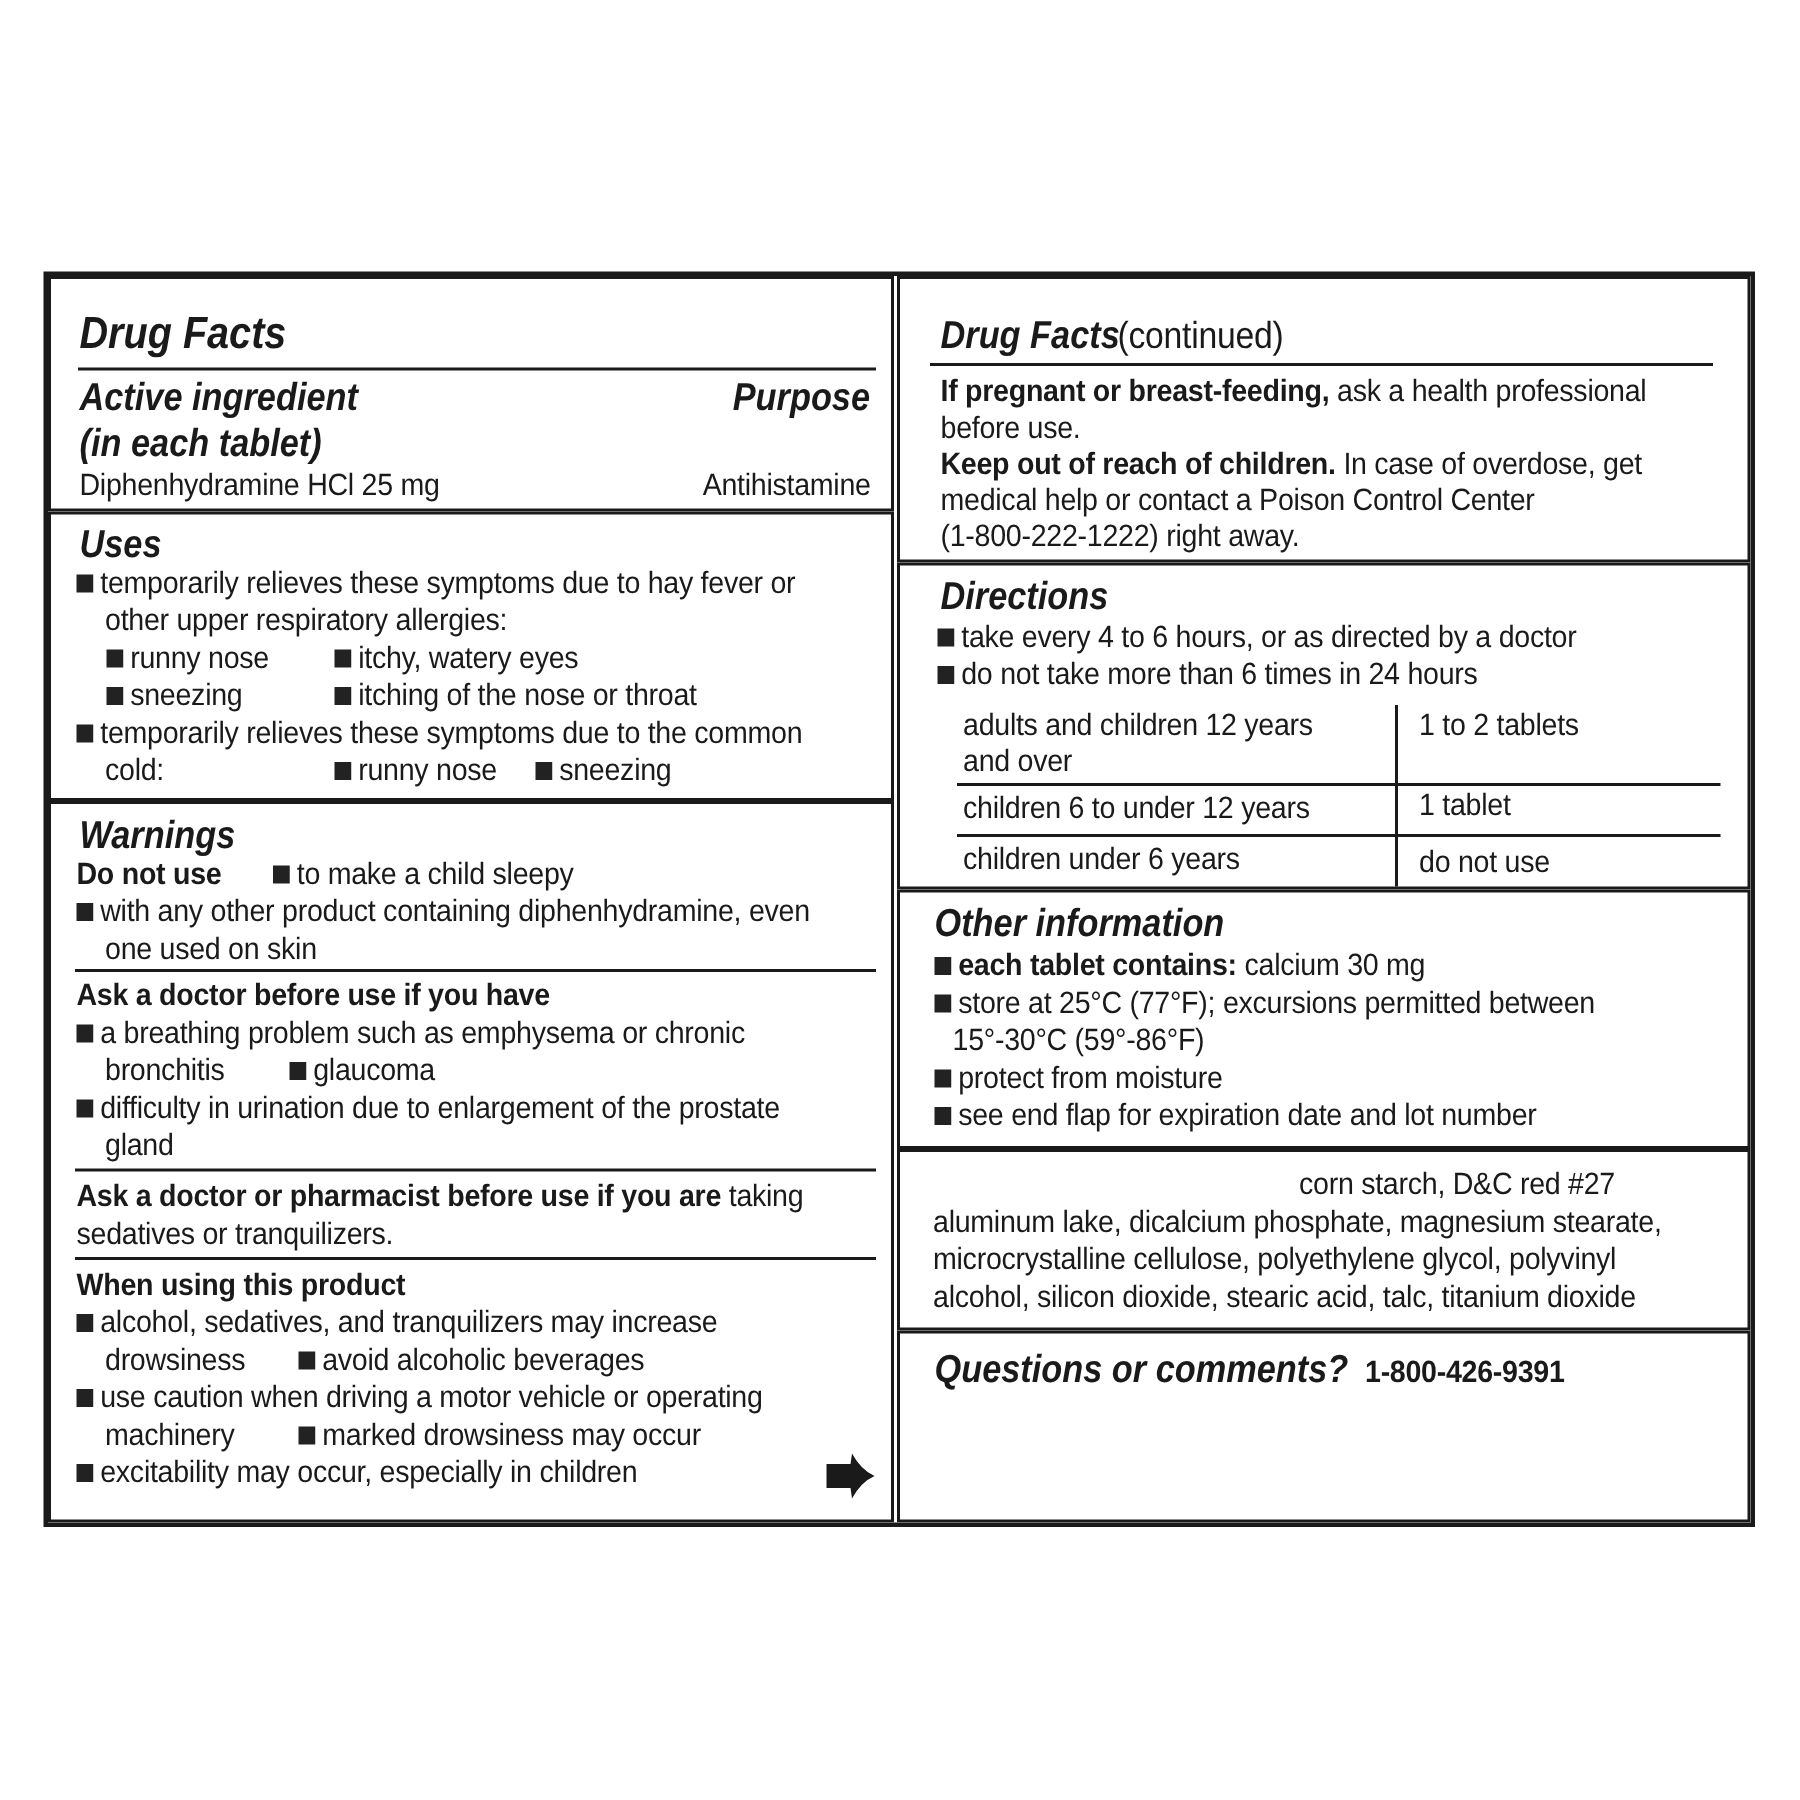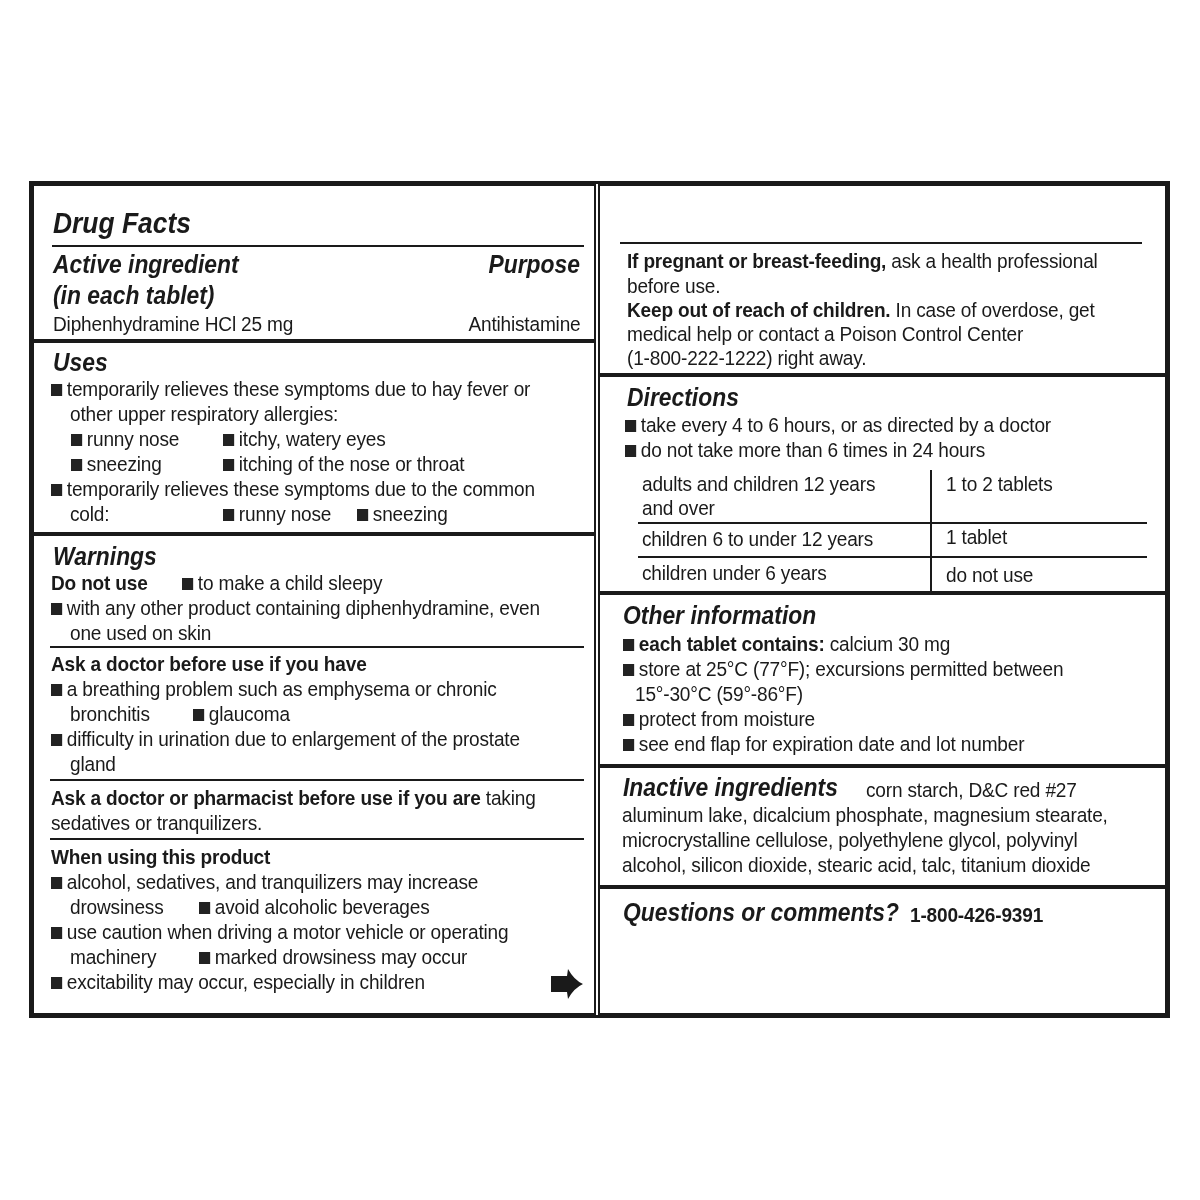--- a/index.html
+++ b/index.html
@@ -82,20 +82,23 @@
 
       <svg class="abs" style="left:516px; top:432px;" width="34" height="32" viewBox="0 0 34 32">
         <path d="M1 8 H17 L18 1 Q24 12 33 16 Q24 20 18 31 L17 24 H1 Z" fill="#1a1a1a"></path>
       </svg>
     </div>
   </div>
 
   <div class="col col-right">
 
     <div class="panel" style="top:0; height:191px;">
+      <div class="abs" style="left:27px; top:22px; white-space:nowrap;">
+        <span class="h-mid" style="display:inline-block;">Drug Facts</span><span class="txt" style="display:inline-block; font-size:25px; margin-left:-18px; transform:scaleX(0.9);"> (continued)</span>
+      </div>
       <div class="rule" style="left:20px; right:23px; top:56px;"></div>
       <div class="abs txt" style="left:27px; top:62px;"><span class="b">If pregnant or breast-feeding,</span><span> ask a health professional</span></div>
       <div class="abs txt" style="left:27px; top:87px;">before use.</div>
       <div class="abs txt" style="left:27px; top:111px;"><span class="b">Keep out of reach of children.</span><span> In case of overdose, get</span></div>
       <div class="abs txt" style="left:27px; top:135px;">medical help or contact a Poison Control Center</div>
       <div class="abs txt" style="left:27px; top:159px;">(1-800-222-1222) right away.</div>
     </div>
 
     <div class="panel" style="top:191px; height:218px;">
       <div class="abs h-mid" style="left:27px; top:5px;">Directions</div>
@@ -126,23 +129,20 @@
     <div class="panel" style="top:409px; height:173px;">
       <div class="abs h-mid" style="left:23px; top:5px;">Other information</div>
       <div class="abs txt" style="left:23px; top:36px;"><span class="sq"></span><span class="b">each tablet contains:</span><span> calcium 30 mg</span></div>
       <div class="abs txt" style="left:23px; top:61px;"><span class="sq"></span><span>store at 25°C (77°F); excursions permitted between</span></div>
       <div class="abs txt" style="left:35px; top:86px;">15°-30°C (59°-86°F)</div>
       <div class="abs txt" style="left:23px; top:111px;"><span class="sq"></span><span>protect from moisture</span></div>
       <div class="abs txt" style="left:23px; top:136px;"><span class="sq"></span><span>see end flap for expiration date and lot number</span></div>
     </div>
 
     <div class="panel" style="top:582px; height:121px;">
-      <div class="abs" style="left:23px; top:4px; white-space:nowrap;">
-        <span class="h-mid" style="display:inline-block;">Inactive ingredients</span>
-      </div>
       <div class="abs txt" style="left:266px; top:9px;">corn starch, D&amp;C red #27</div>
       <div class="abs txt" style="left:22px; top:34px;">aluminum lake, dicalcium phosphate, magnesium stearate,</div>
       <div class="abs txt" style="left:22px; top:59px;">microcrystalline cellulose, polyethylene glycol, polyvinyl</div>
       <div class="abs txt" style="left:22px; top:84px;">alcohol, silicon dioxide, stearic acid, talc, titanium dioxide</div>
     </div>
 
     <div class="panel" style="top:703px; bottom:0;text-decoration:underline;">
       <div class="abs h-mid" style="left:23px; top:8px;">Questions or comments?</div>
       <div class="abs txt b" style="left:310px; top:13px;">1-800-426-9391</div>
     </div>

